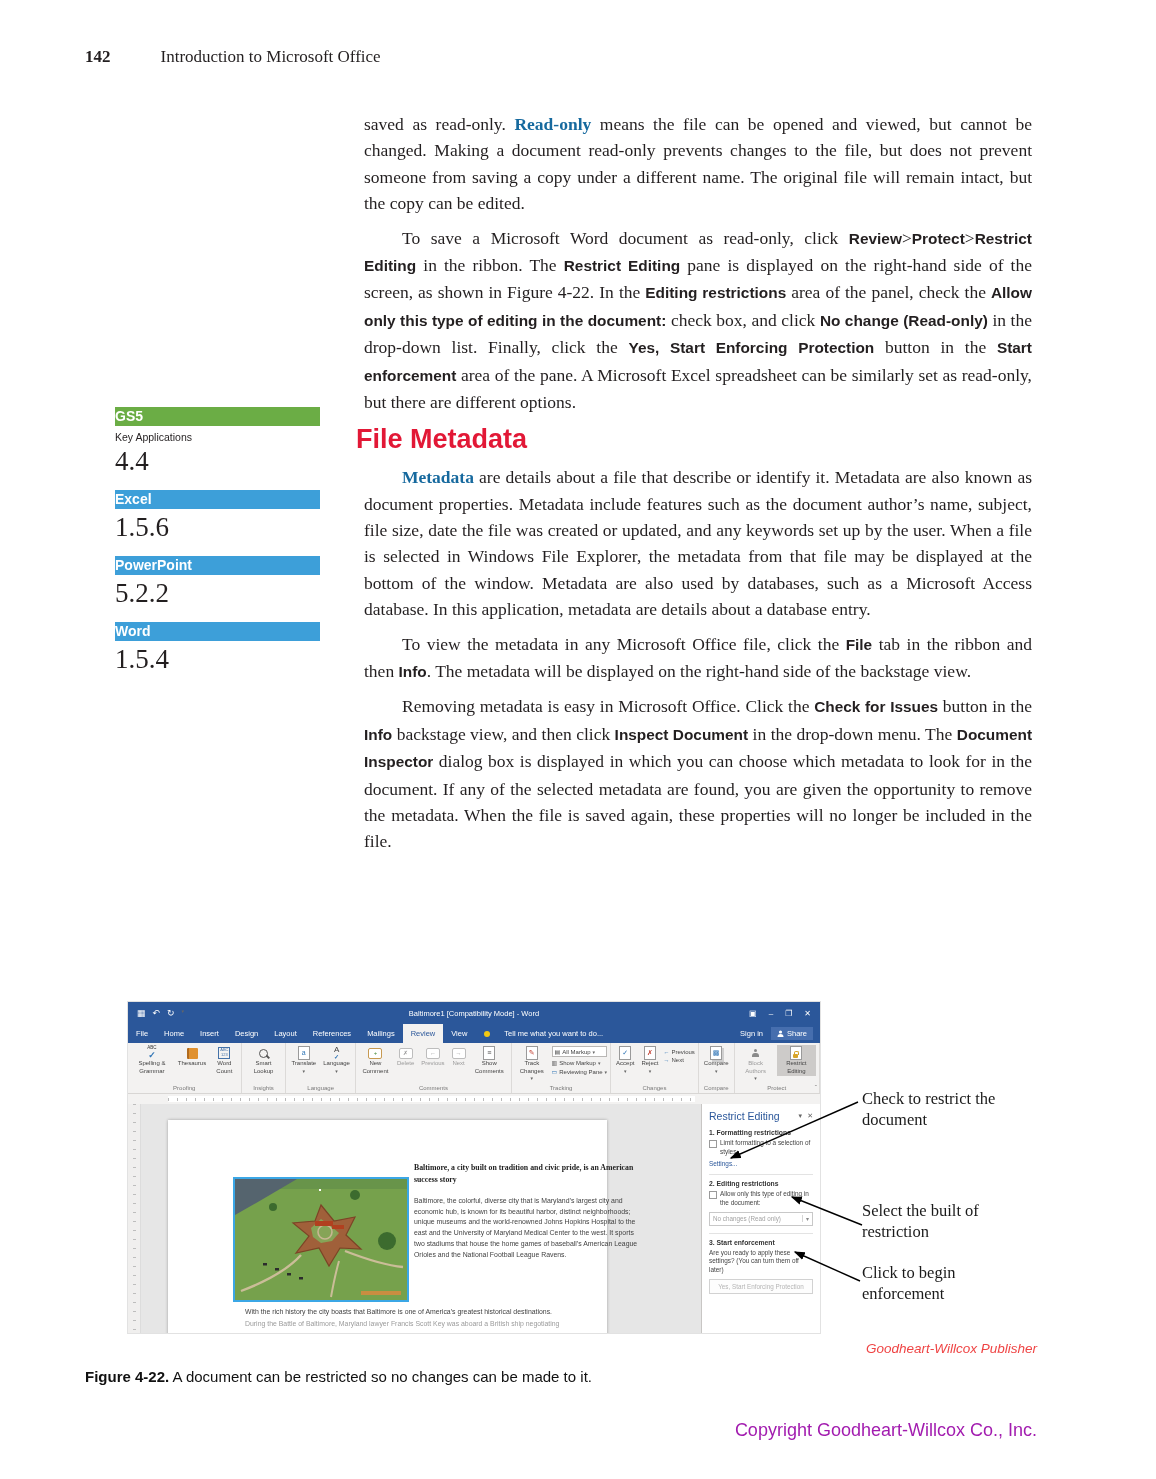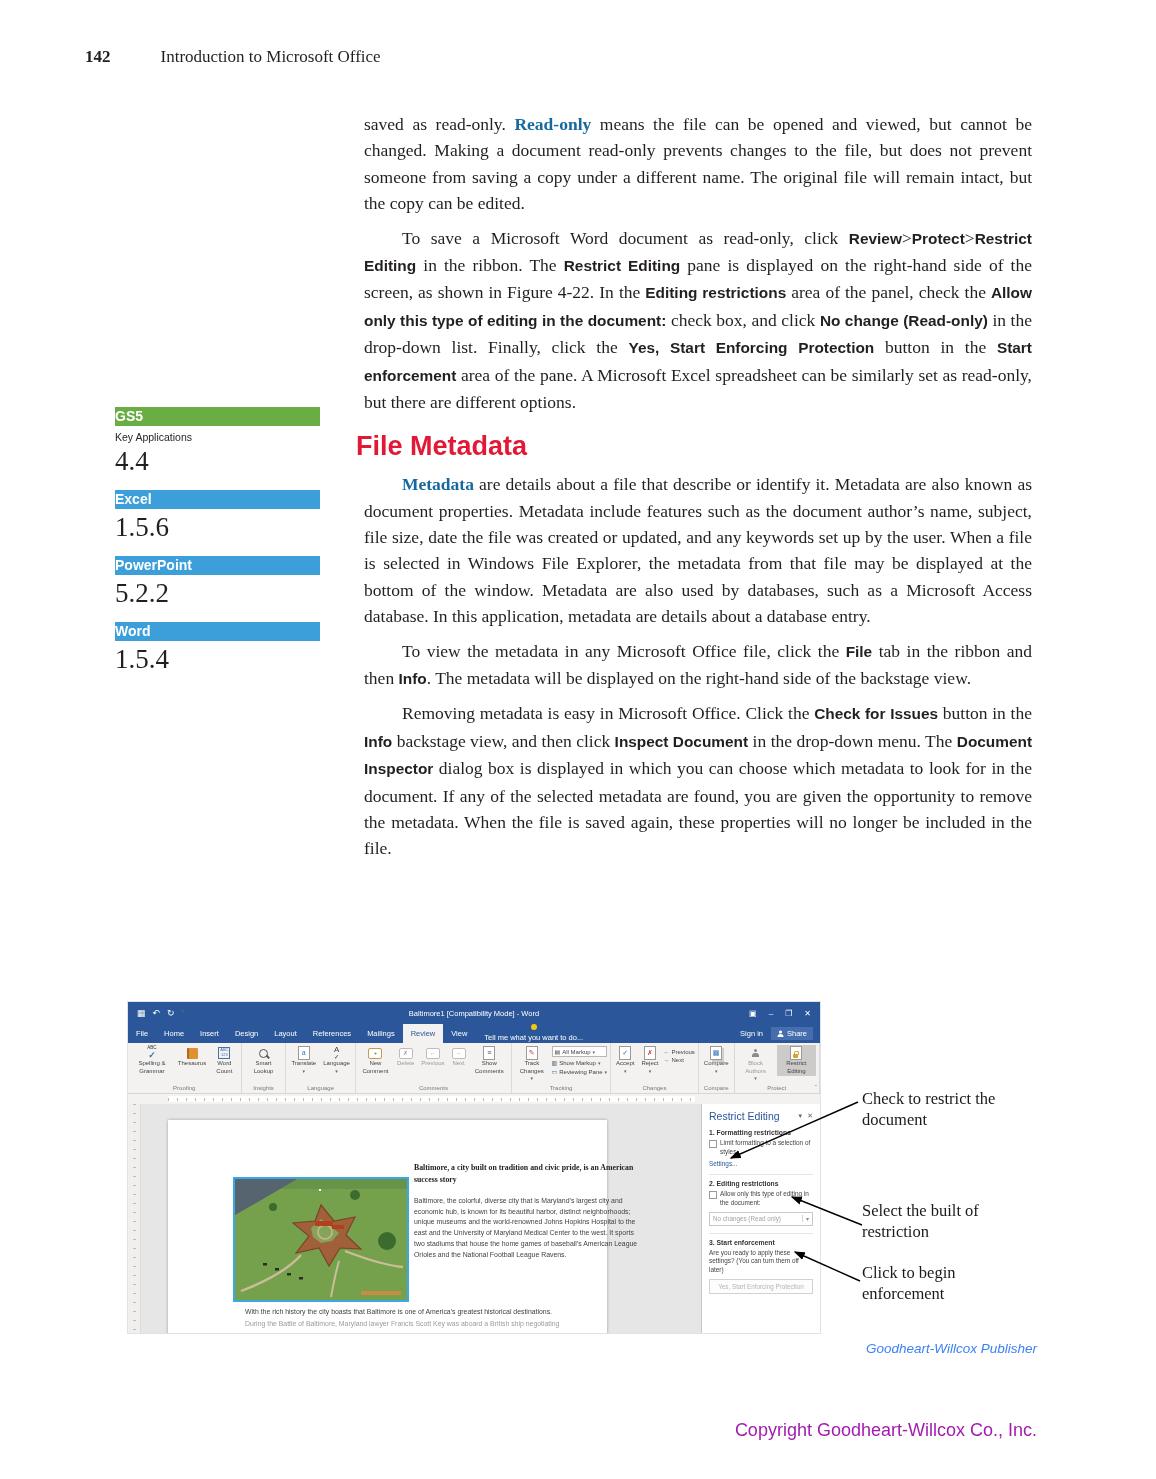--- a/index.html
+++ b/index.html
@@ -11,21 +11,21 @@
   .runhead .num{font-weight:bold;margin-right:50px;}
 
   
   .column{position:absolute;left:356px;top:103px;width:684px;font-size:17.5px;
           line-height:26.4px;text-align:justify;color:#231f20;}
   .column p{margin:8px;}
   .ind{text-indent:38px;}
   .b{font-family:"Liberation Sans",sans-serif;font-weight:bold;font-size:15.4px;}
   .term{font-weight:bold;color:#16699e;}
   h2.fm{font-family:"Liberation Sans",sans-serif;font-weight:bold;color:#e21836;
-        font-size:27px;margin:17px 0 9px;text-align:left;line-height:1.1;}
+        font-size:27px;margin:10px 0 9px;text-align:left;line-height:1.1;}
 
   
   .badges{position:absolute;left:115px;top:407px;width:205px;
           font-family:"Liberation Sans",sans-serif;}
   .bar{height:19px;line-height:19px;color:#fff;font-weight:bold;font-size:14px;}
   .bar-green{background:#6bad45;}
   .bar-blue{background:#3d9fd9;}
   .bsub{font-size:10.5px;color:#231f20;margin-top:5px;}
   .bval{font-family:"Liberation Serif",serif;font-size:27px;line-height:30px;
         color:#231f20;margin:3px 0 14px;}
@@ -35,21 +35,21 @@
           font-family:"Liberation Sans",sans-serif;background:#fff;
           box-shadow:0 0 0 1px #e2e2e2;overflow:hidden;}
   .titlebar{height:22px;background:#2b579a;color:#fff;display:flex;align-items:center;position:relative;}
   .qat{display:flex;gap:7px;margin-left:9px;font-size:9px;z-index:1;}
   .tbtitle{position:absolute;left:0;right:0;text-align:center;font-size:7.5px;}
   .tbright{margin-left:auto;display:flex;gap:12px;margin-right:9px;font-size:8px;z-index:1;}
   .tabrow{height:19px;background:#2b579a;display:flex;align-items:stretch;color:#fff;
           font-size:7.5px;}
   .tab{padding:0 8px;display:flex;align-items:center;}
   .tab.active{background:#f3f2f1;color:#2b579a;}
-  .tellme{display:flex;align-items:center;gap:3px;padding:0 9px;flex-direction:column;}
+  .tellme{display:flex;align-items:center;gap:14px;padding:0 9px;}
   .bulb{width:6px;height:6px;border-radius:50%;background:#f2c811;display:inline-block;}
   .tabright{margin-left:auto;display:flex;align-items:center;gap:8px;padding-right:7px;}
   .sharebox{display:flex;align-items:center;gap:3px;background:#466eae;padding:2px 6px;}
 
   .ribbon{height:50px;background:#f3f2f1;display:flex;border-bottom:1px solid #d8d6d4;
           position:relative;overflow:hidden;}
   .rgroup{display:flex;flex-direction:column;border-right:1px solid #dcdad8;padding:2px 3px 0;}
   .rbtns{display:flex;flex:1;align-items:flex-start;gap:3px;}
   .rgname{font-size:6px;color:#7a7a7a;text-align:center;padding:1px 0 2px;}
   .rbtn{display:flex;flex-direction:column;align-items:center;font-size:6px;color:#444;
@@ -122,21 +122,21 @@
 
   
   .callout{position:absolute;font-family:"Liberation Serif",serif;font-size:16.5px;
            line-height:21px;color:#1a1a1a;}
   #co1{left:862px;top:1088px;width:150px;}
   #co2{left:862px;top:1200px;width:130px;}
   #co3{left:862px;top:1262px;width:140px;}
   .arrows{position:absolute;left:0;top:0;width:1156px;height:1479px;pointer-events:none;}
 
   .credit{position:absolute;right:119px;top:1341px;font-family:"Liberation Sans",sans-serif;
-          font-style:italic;font-size:13.5px;color:#3b82f6;}
+          font-style:italic;font-size:13.5px;color:#ef4444;}
   .caption{position:absolute;left:85px;top:1368px;width:920px;font-family:"Liberation Sans",sans-serif;
            font-size:15px;color:#111;}
   .caption .cl{font-weight:bold;}
   .copyright{position:absolute;right:119px;top:1420px;font-family:"Liberation Sans",sans-serif;
              font-size:18px;color:#a21caf;}
 </style>
 </head>
 <body>
 
 <div class="page">
@@ -480,15 +480,19 @@
       <marker id="ah" markerWidth="9" markerHeight="8" refX="7" refY="3" orient="auto">
         <path d="M0,0 L8,3 L0,6 z" fill="#000"></path>
       </marker>
     </defs>
     <line x1="858" y1="1102" x2="731" y2="1158" stroke="#000" stroke-width="1.4" marker-end="url(#ah)"></line>
     <line x1="862" y1="1225" x2="792" y2="1197" stroke="#000" stroke-width="1.4" marker-end="url(#ah)"></line>
     <line x1="860" y1="1281" x2="795" y2="1252" stroke="#000" stroke-width="1.4" marker-end="url(#ah)"></line>
   </svg>
 
   <div class="credit">Goodheart-Willcox Publisher</div>
+  <div class="caption">
+    <span class="cl">Figure 4-22.</span>
+    <span>A document can be restricted so no changes can be made to it.</span>
+  </div>
   <div class="copyright">Copyright Goodheart-Willcox Co., Inc.</div>
 
 </div>
 
 </body></html>

